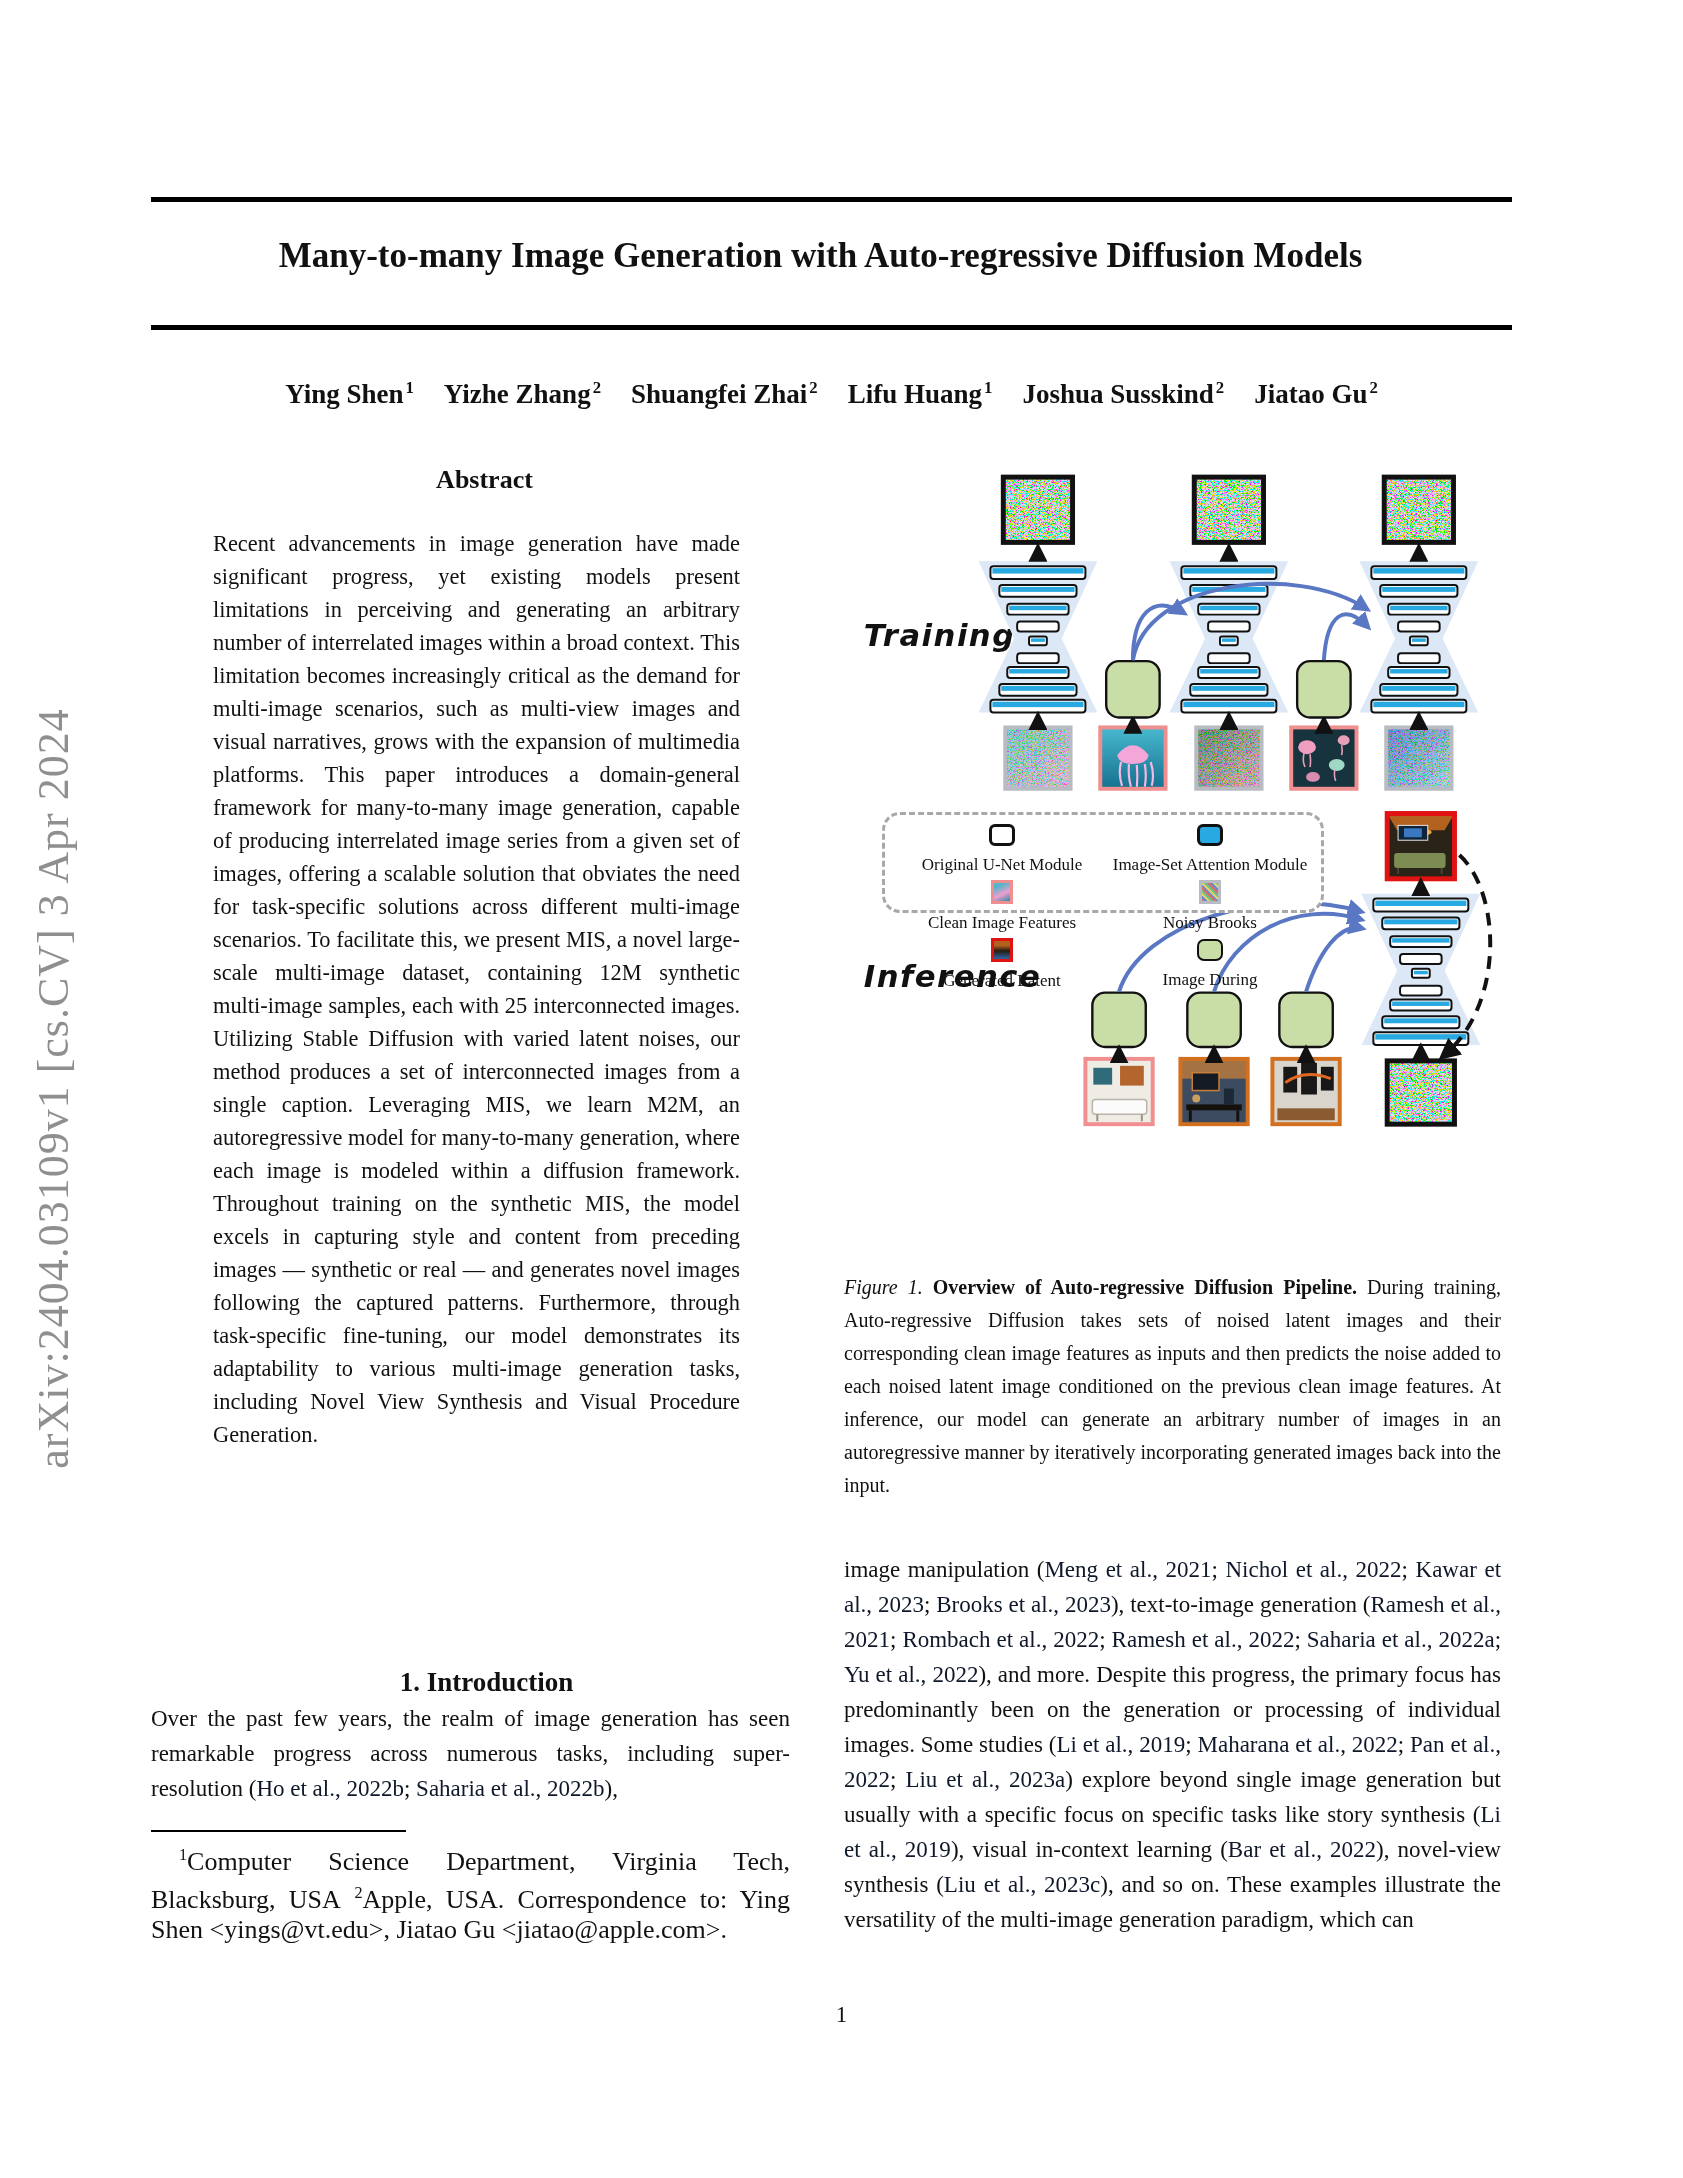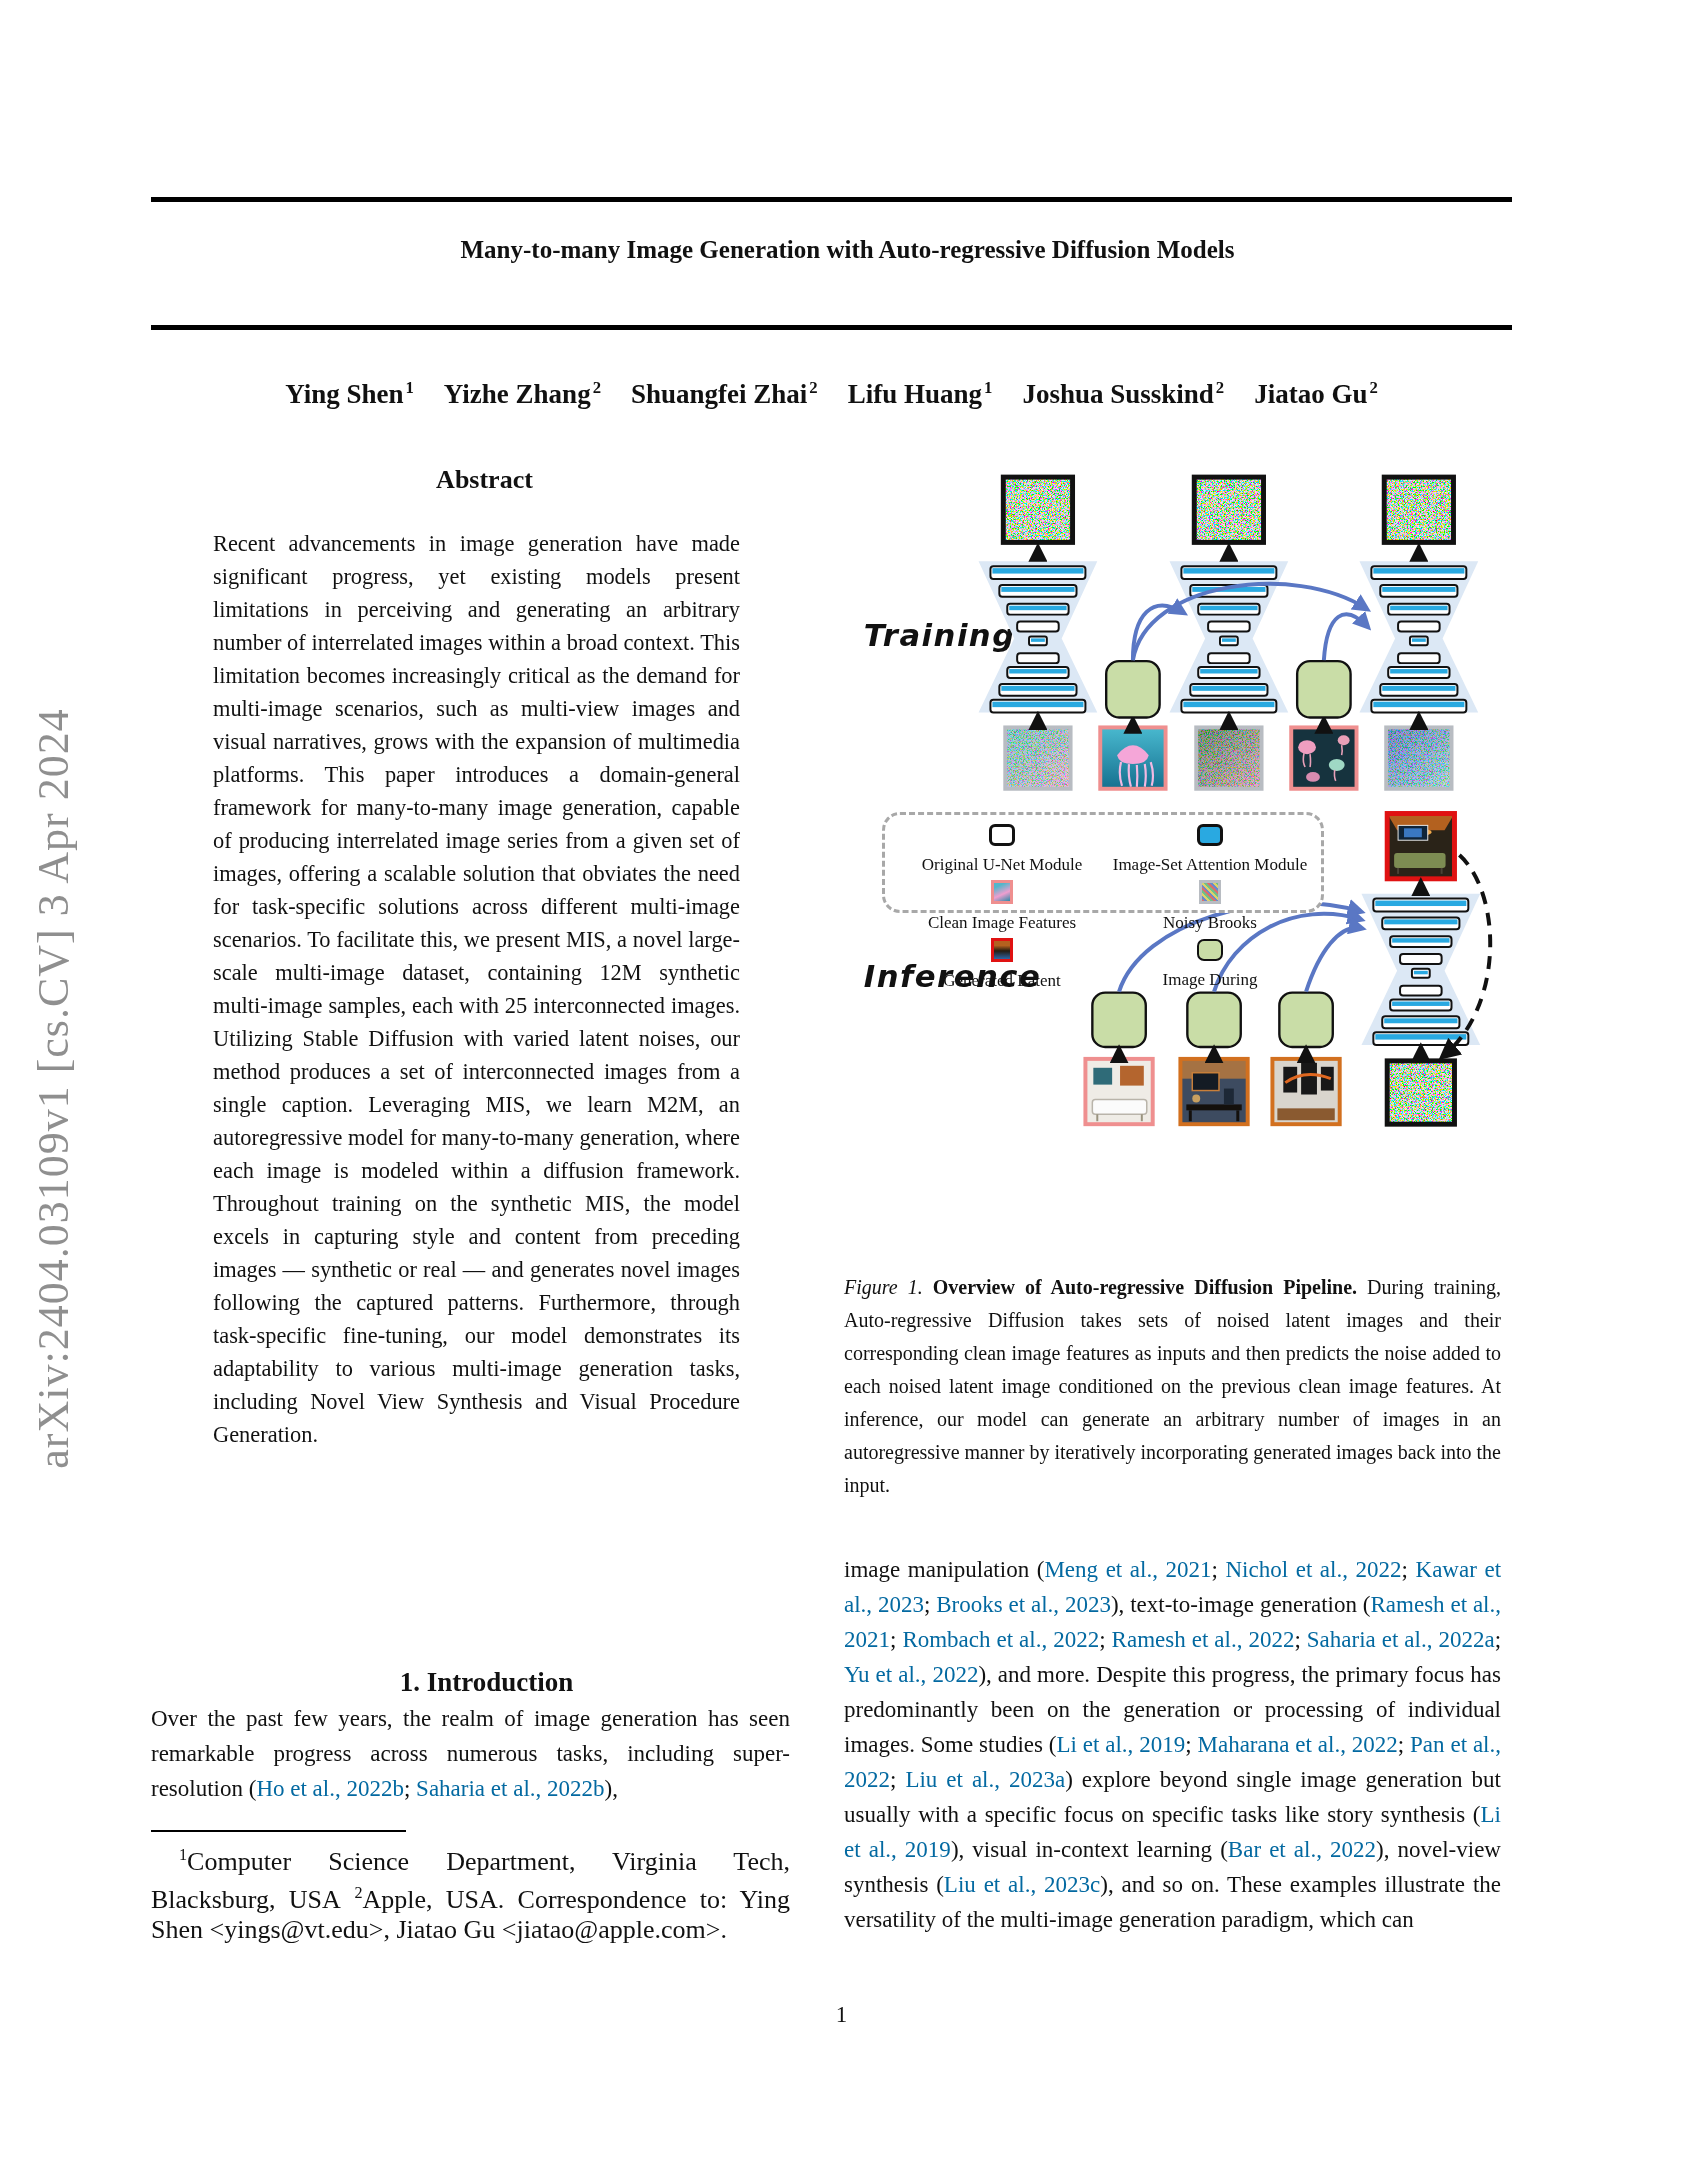--- a/index.html
+++ b/index.html
@@ -8,26 +8,26 @@
   .abs{position:absolute;}
 
   
   .arxiv-stamp{left:-472px;top:1042px;width:1093px;height:93px;transform:rotate(-90deg);
     text-align:center;font-size:44px;color:#8f8f8f;letter-spacing:1px;white-space:nowrap;
     font-family:"Liberation Serif", serif;}
 
   
   .rule{left:151px;width:1361px;height:5px;background:#000;}
   .rule-top{top:197px;} .rule-bottom{top:325px;}
-  .title{left:167px;top:236px;width:1361px;margin:0;text-align:center;
-    font-size:25px;font-weight:700;}
+  .title{left:140px;top:236px;width:1361px;margin:0;text-align:center;
+    font-size:35px;font-weight:700;}
   .authors{left:151px;top:378px;width:1361px;text-align:center;font-size:27px;font-weight:700;}
   .seg-sup{vertical-align:super;font-size:0.62em;margin-left:2px;}
   .seg-sp{display:inline-block;width:30px;}
-  .seg-cite{color:#0369a1;}
+  .seg-cite{color:#0f172a;}
   .seg-it{font-style:italic;}
   .seg-b{font-weight:700;}
 
   
   .abstract-heading{left:213px;top:457px;width:527px;margin:8px;text-align:center;
     font-size:26px;font-weight:700;}
   .abstract-text{left:213px;top:527px;width:527px;margin:0;text-align:justify;
     font-size:22.4px;line-height:33px;}
   .intro-heading{left:151px;top:1651px;width:639px;margin:16px;font-size:27px;font-weight:700;text-align:center;}
   .intro-para{left:151px;top:1701px;width:639px;margin:0;text-align:justify;

